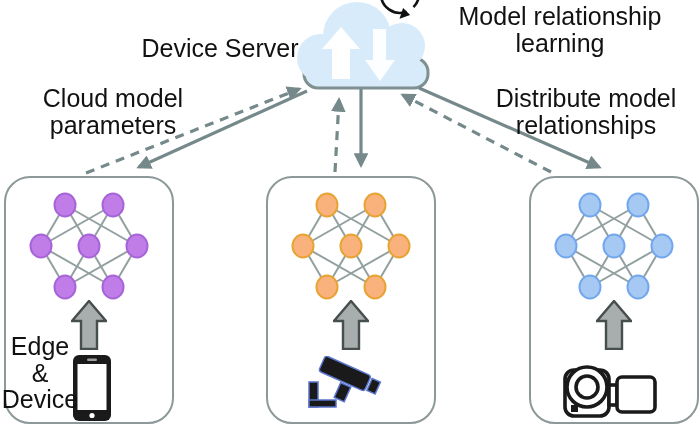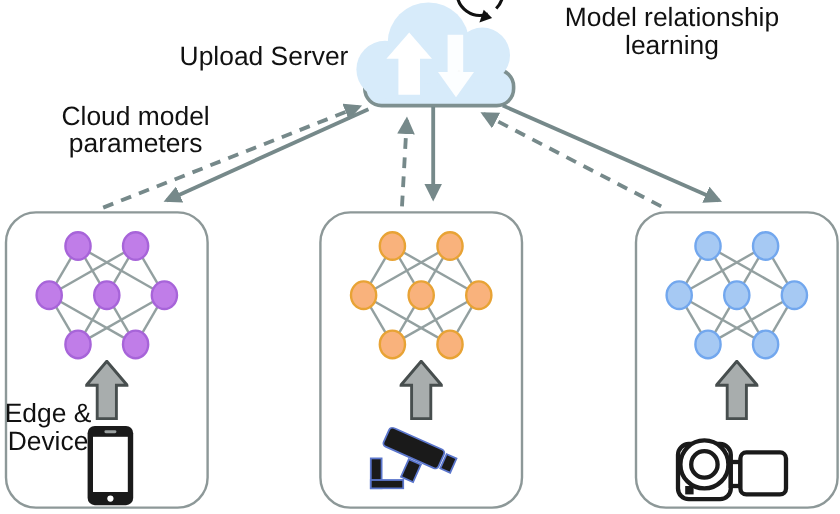--- a/index.html
+++ b/index.html
@@ -1,21 +1,21 @@
 <!DOCTYPE html>
 <html><head>
 <meta charset="utf-8">
 <style>
   html,body{margin:0;padding:0;background:#fff;}
   #stage{
     position:relative;width:700px;height:428px;overflow:hidden;background:#fff;
     font-family:"Liberation Sans",sans-serif;color:#111;
   }
   .lbl{
-    position:absolute;font-size:22px;line-height:1.06;text-align:center;
+    position:absolute;font-size:25px;line-height:1.06;text-align:center;
     white-space:pre-line;color:#111;
   }
   .device-box{
     position:absolute;top:176px;width:170px;height:248px;box-sizing:border-box;
     background:#fff;border:2px solid #8d9898;border-radius:26px;
   }
   .net{position:absolute;left:8px;top:12px;width:150px;height:112px;}
   .uparrow{position:absolute;left:calc(50% - 18px);top:122px;width:36px;height:50px;}
   .dev-icon{position:absolute;}
   #overlay{position:absolute;left:0;top:0;width:700px;height:428px;pointer-events:none;}
@@ -173,21 +173,23 @@
     <g fill="none" stroke-width="3.2" stroke="#76898a">
       <line x1="307" y1="91" x2="139" y2="167" marker-end="url(#ah)"></line>
       <line x1="86" y1="173" x2="299" y2="89" marker-end="url(#ah)" stroke-dasharray="9 7"></line>
       <line x1="361" y1="89" x2="361" y2="165" marker-end="url(#ah)"></line>
       <line x1="335" y1="172" x2="339" y2="100" marker-end="url(#ah)" stroke-dasharray="9 7"></line>
       <line x1="419" y1="88" x2="599" y2="167" marker-end="url(#ah)"></line>
       <line x1="551" y1="172" x2="403" y2="95" marker-end="url(#ah)" stroke-dasharray="9 7"></line>
     </g>
   </svg>
 
-  <div class="lbl" style="left:139px;top:35px;width:162px">Upload Server</div>
+  <div class="lbl" style="left:139px;top:35px;width:162px">Device Server</div>
   <div class="lbl" style="left:458px;top:3px;width:204px">Model relationship
 learning</div>
   <div class="lbl" style="left:27px;top:85px;width:172px">Cloud model
 parameters</div>
+  <div class="lbl" style="left:494px;top:85px;width:184px">Distribute model
+relationships</div>
   <div class="lbl" style="left:0px;top:333px;width:80px;z-index:5">Edge &amp;
 Device</div>
 
 </div>
 
 </body></html>

